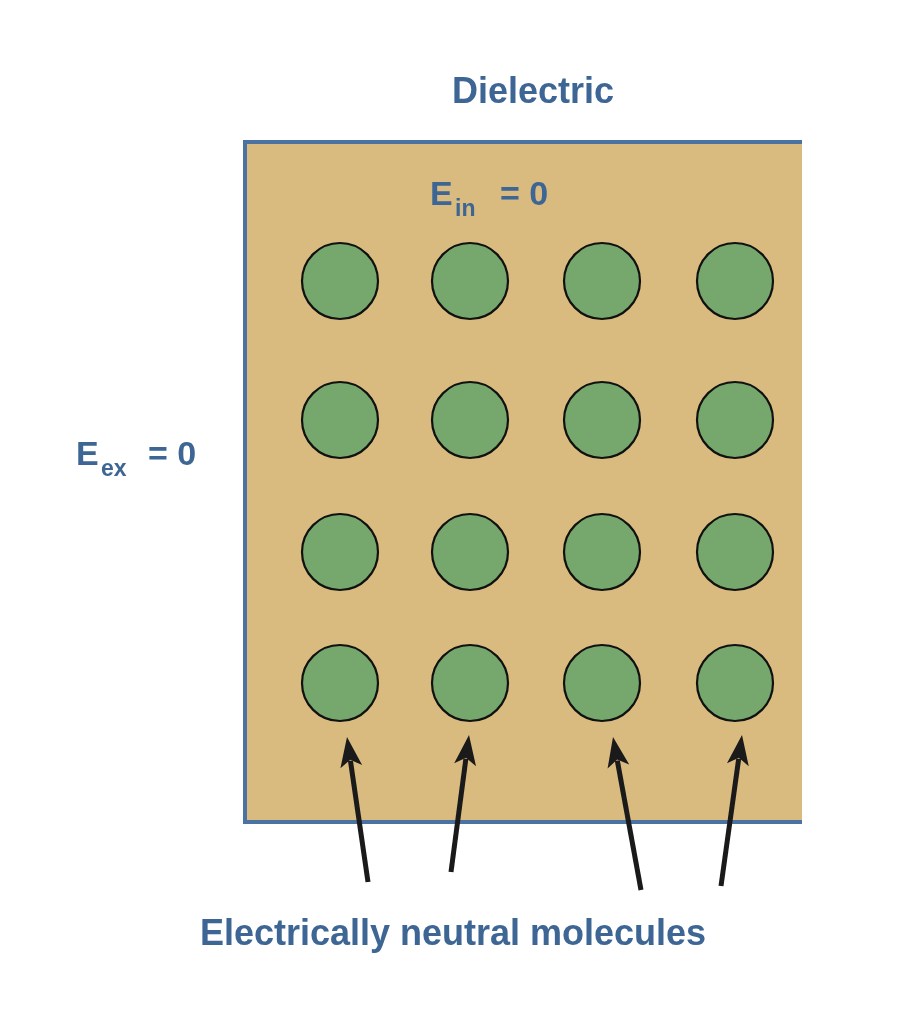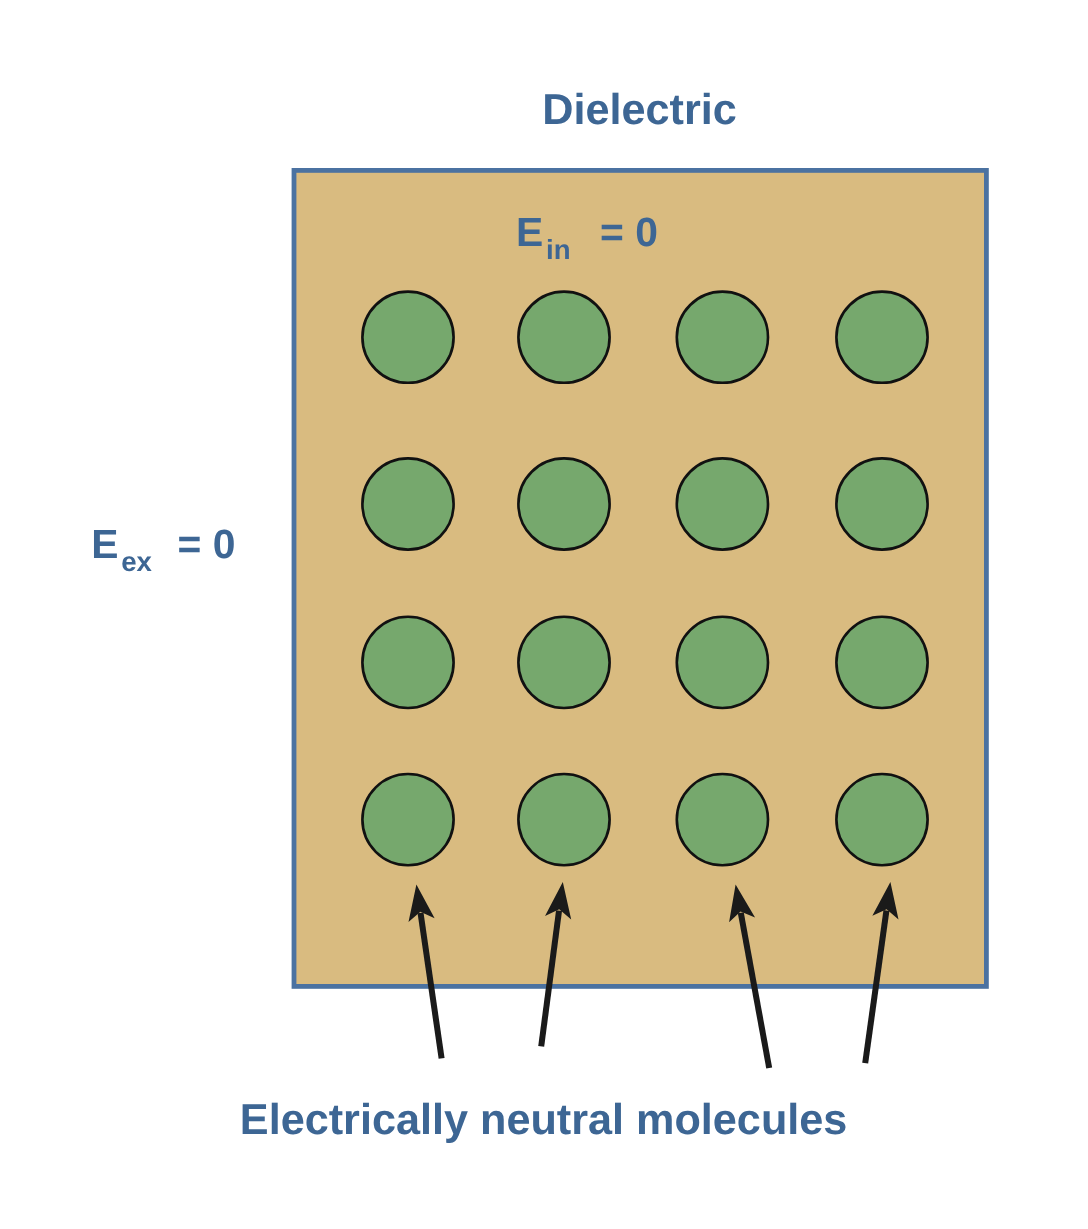--- a/index.html
+++ b/index.html
@@ -6,21 +6,21 @@
   html, body {
     margin: 0;
     padding: 0;
     background: #ffffff;
   }
   body {
     font-family: "Liberation Sans", sans-serif;
   }
   #stage {
     position: relative;
-    width: 907px;
+    width: 802px;
     height: 1024px;
     background: #ffffff;
     overflow: hidden;
   }
   #figure-svg {
     position: absolute;
     left: 0;
     top: 0;
     width: 907px;
     height: 1024px;

